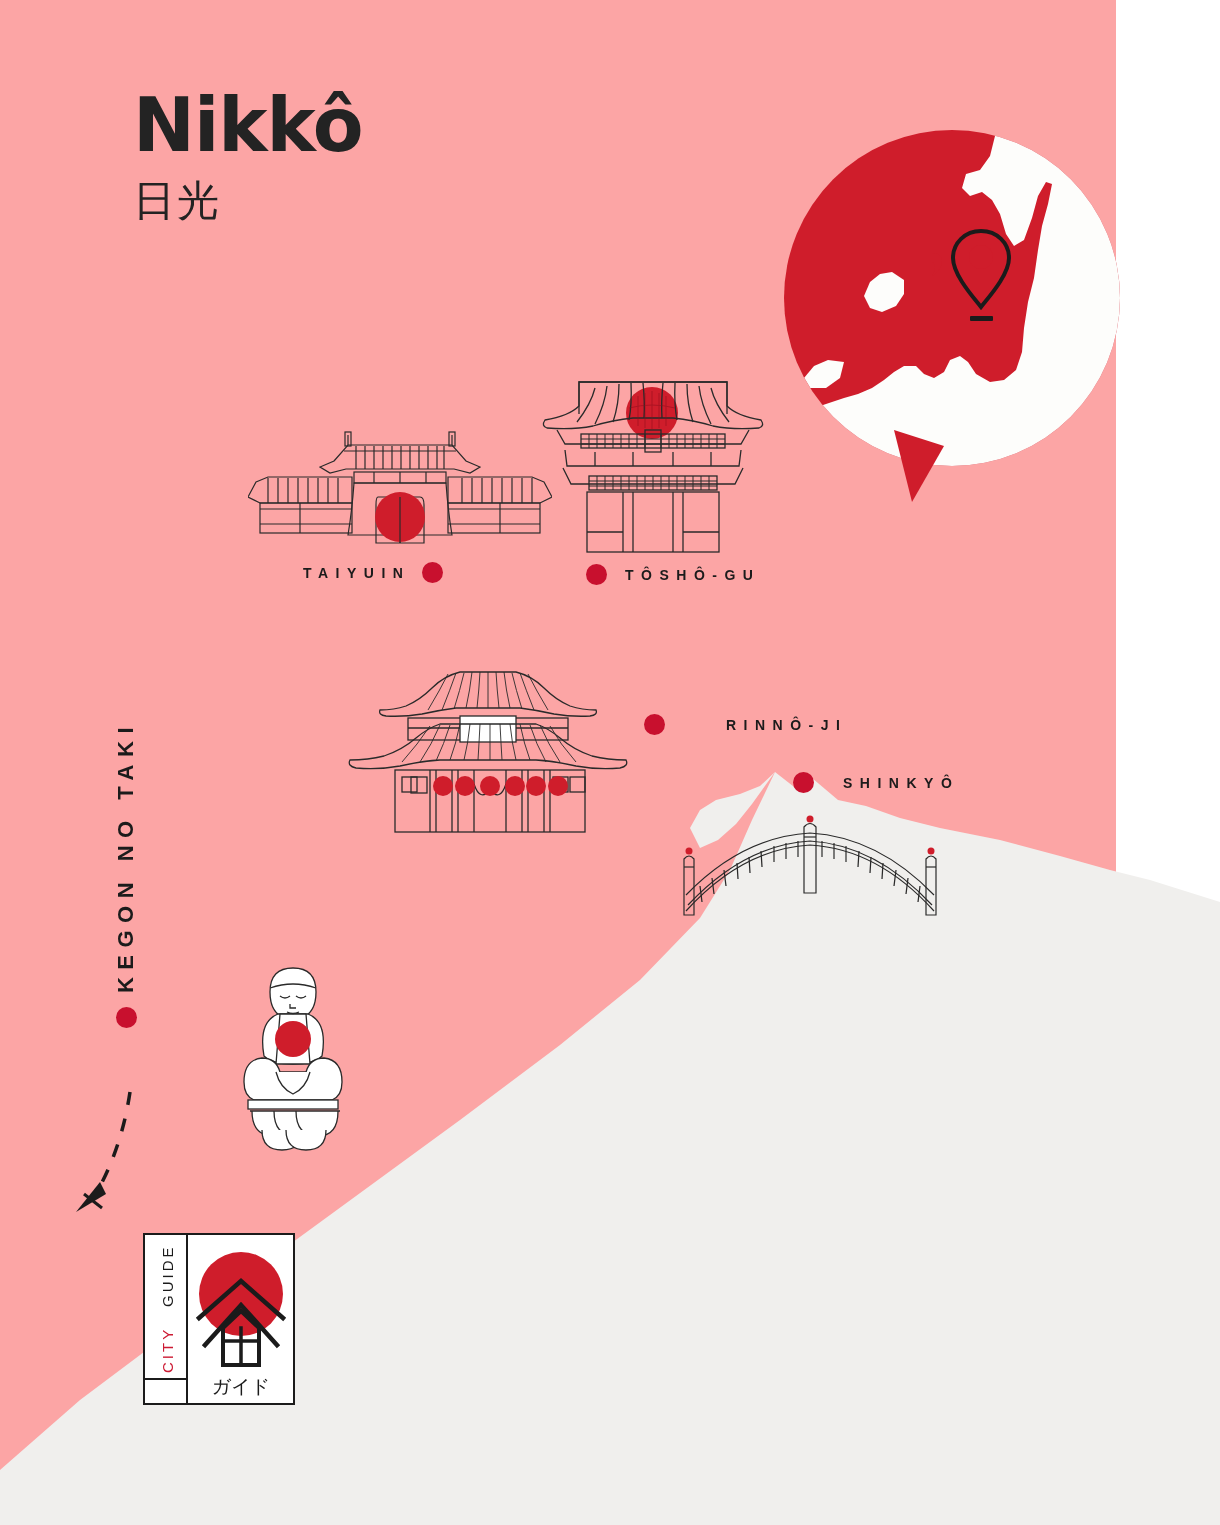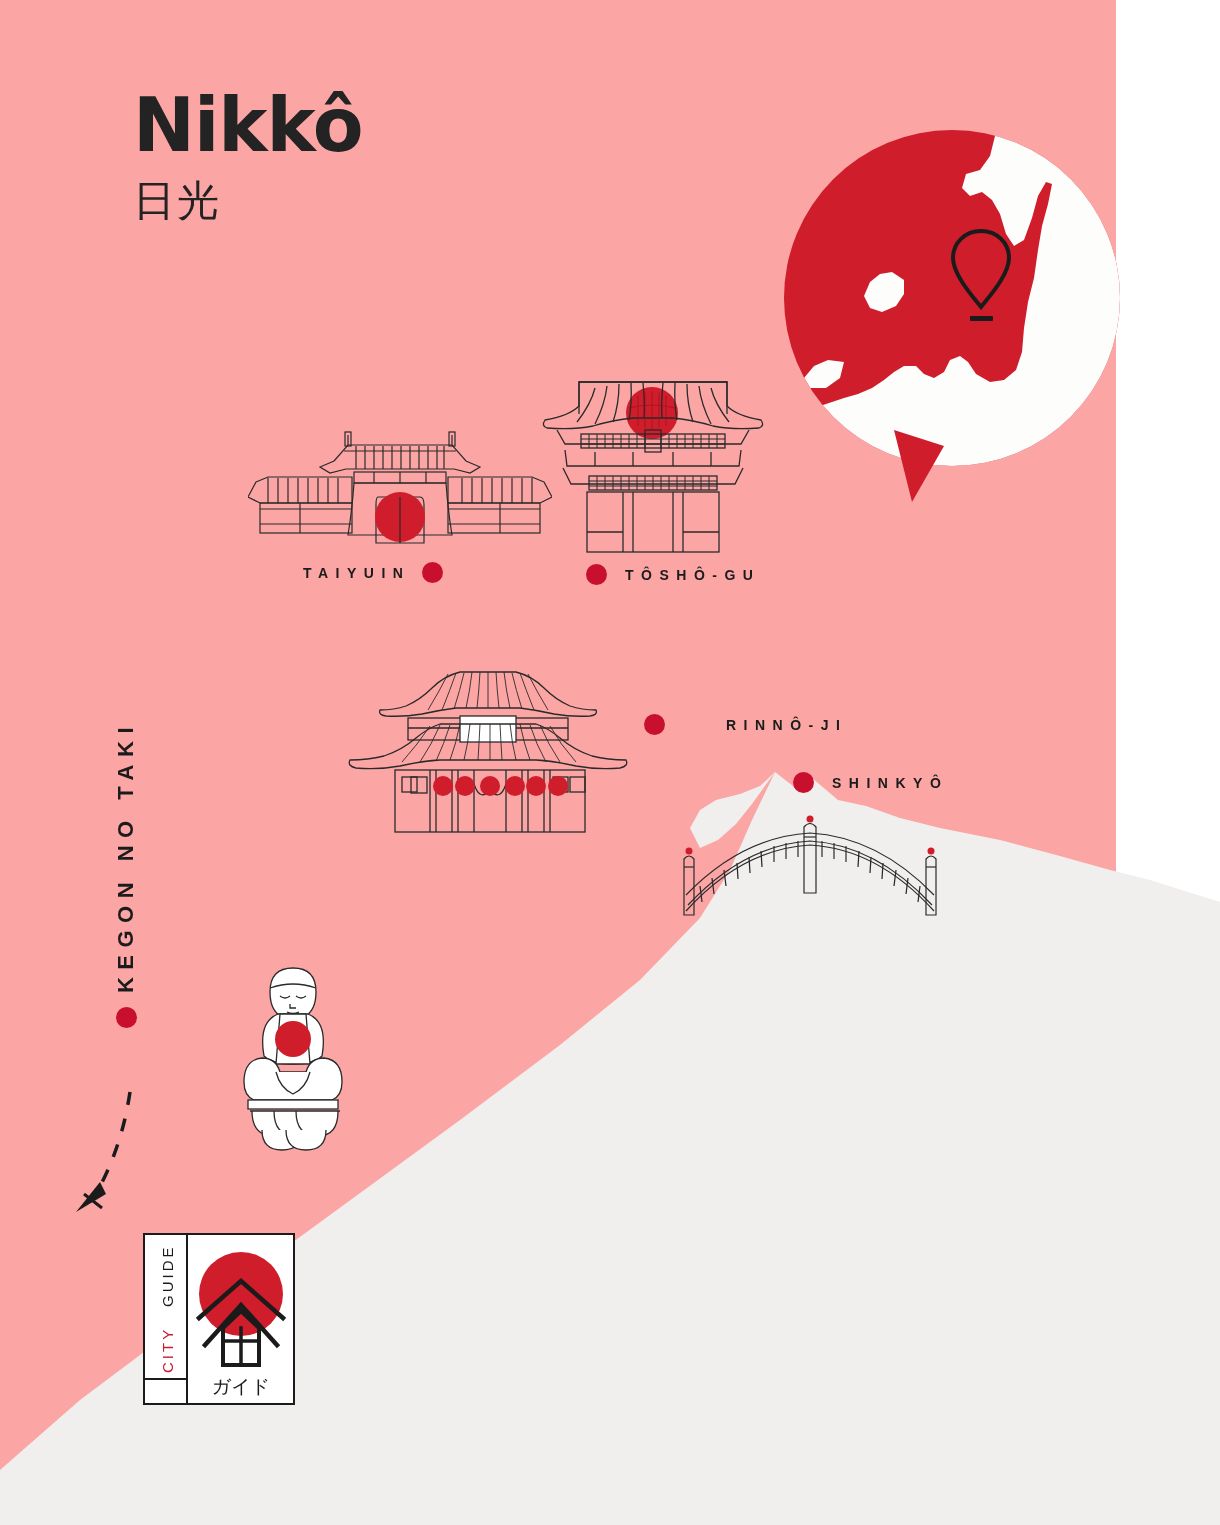--- a/index.html
+++ b/index.html
@@ -57,21 +57,21 @@
   .dot {
     width: 21px; height: 21px; border-radius: 50%;
     background: #c8102e; flex: 0 0 auto;
   }
   .dot.after { margin-left: 12px; }
   .dot.before { margin-right: 18px; }
 
   .lb-taiyuin { left: 303px; top: 562px; }
   .lb-toshogu { left: 586px; top: 564px; }
   .lb-rinnoji { left: 644px; top: 714px; gap: 43px; }
-  .lb-shinkyo { left: 793px; top: 772px; }
+  .lb-shinkyo { left: 793px; top: 772px; gap: 11px; }
 
   .lb-kanmaga {
     position: absolute; left: 196px; top: 868px; z-index: 6;
     text-align: center; width: 200px;
   }
   .lb-kanmaga .ln {
     font-size: 22px; font-weight: 600; color: #1b1b1b;
     letter-spacing: 7.5px; line-height: 1.45;
     font-family: "Liberation Sans", sans-serif;
   }

